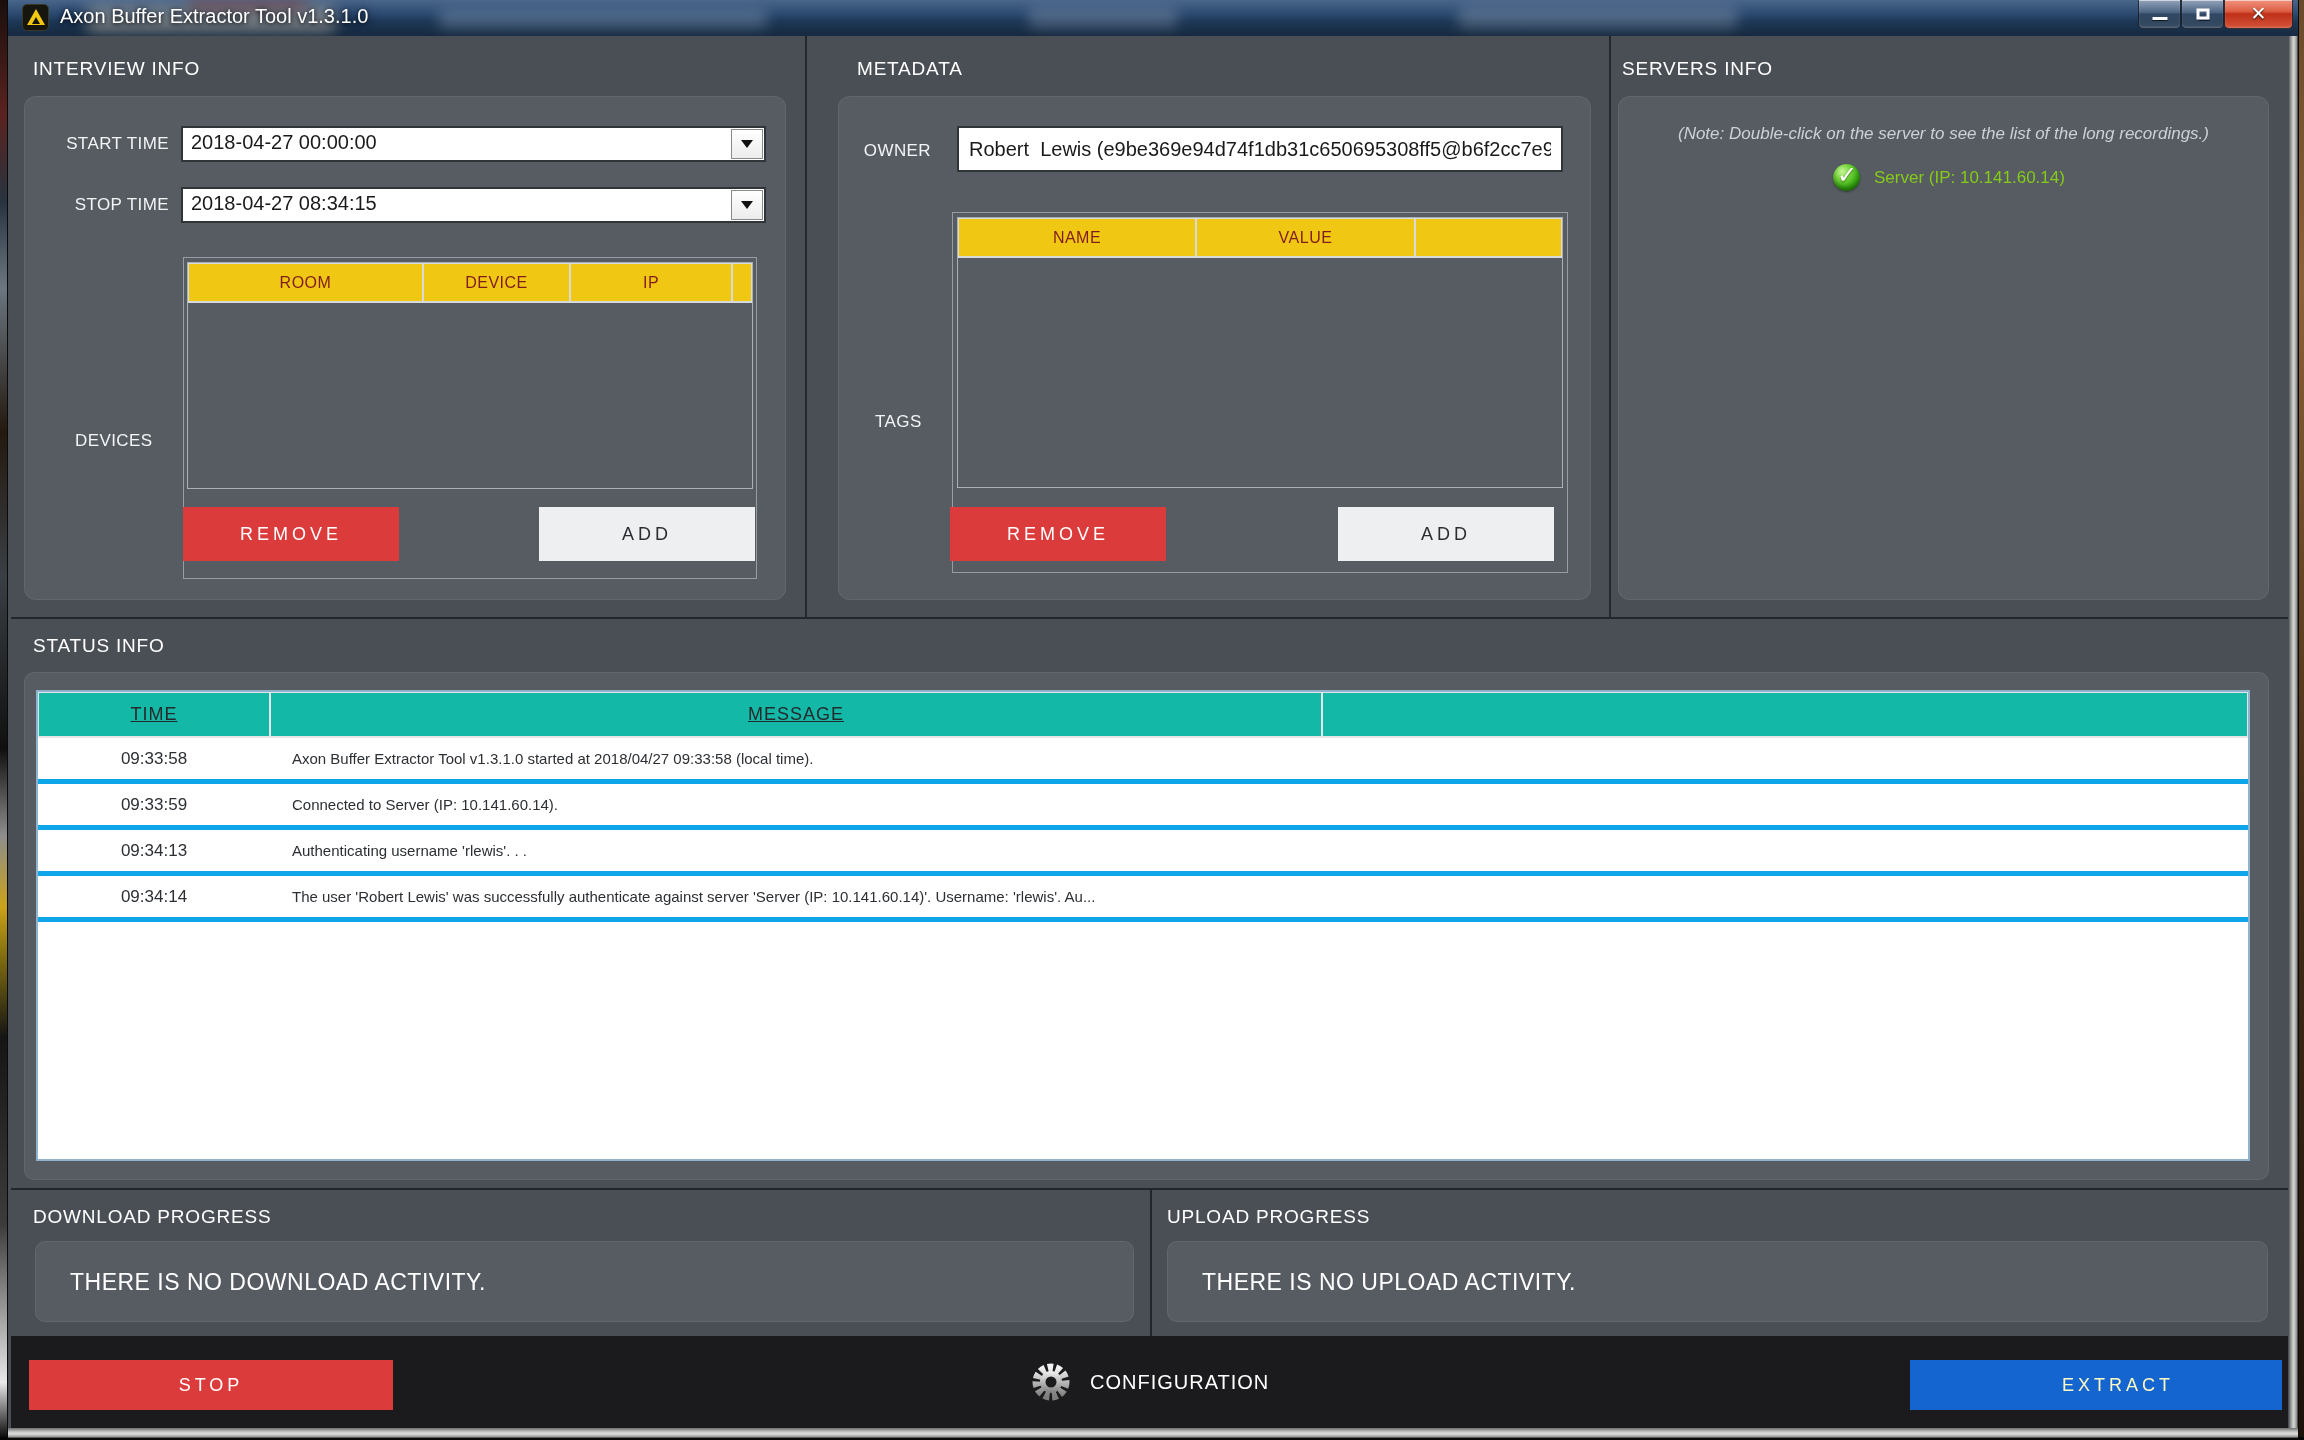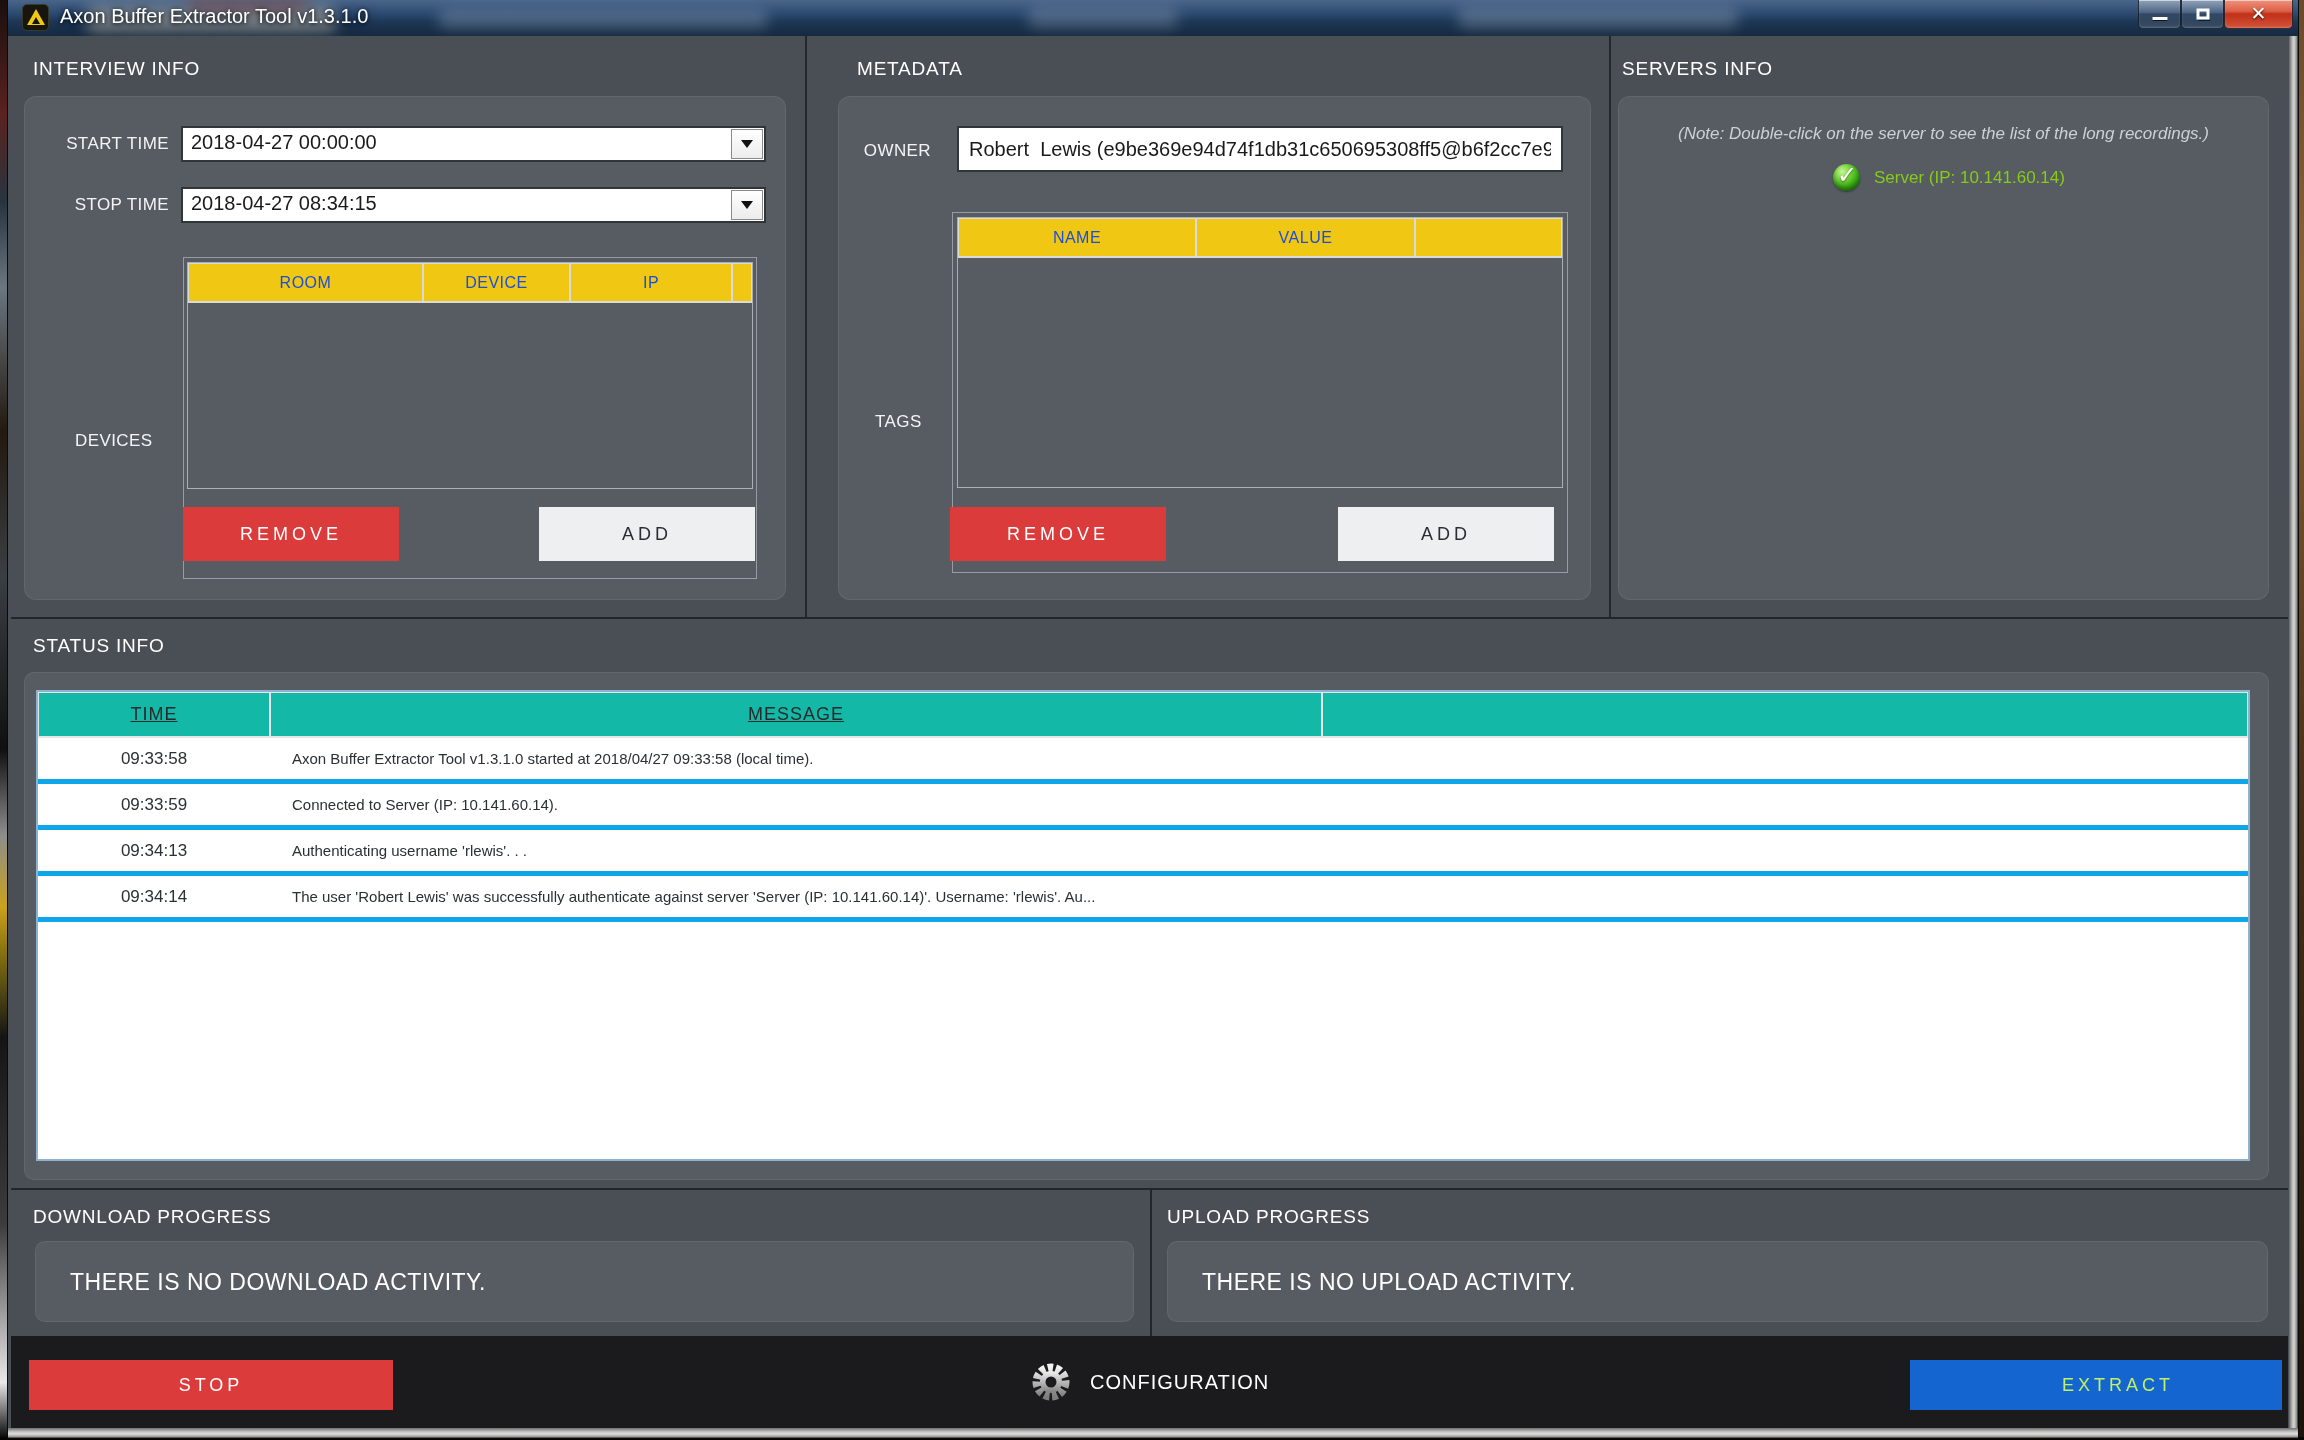--- a/index.html
+++ b/index.html
@@ -58,26 +58,26 @@
   .field-label { position:absolute; color:#f2f4f6; font-size:17px; letter-spacing:.4px; text-align:right; }
 
   .combo { position:absolute; height:36px; background:#fff; border:2px solid #303538; display:flex; align-items:stretch; }
   .combo .value { flex:1; font-size:20px; color:#1a1a1a; padding:3px 8px 0 8px; white-space:nowrap; overflow:hidden; }
   .combo .arrow-btn { width:32px; margin:1px; border:1px solid #8a8a8a; background:linear-gradient(#fff,#ececec); display:flex; align-items:center; justify-content:center; }
   .tri-down { width:0; height:0; border-left:6px solid transparent; border-right:6px solid transparent; border-top:8px solid #111; }
 
   .group-box { position:absolute; border:1px solid #959ca3; }
   .mini-table { position:absolute; border:1px solid #a9b0b6; background:#575c63; }
   .mini-head { display:flex; height:40px; background:#d8dadc; gap:2px; padding:1px 1px 2px 1px; }
-  .mini-head .cell { background:#f0c713; color:#1d4ed8; font-size:16px; letter-spacing:.5px; display:flex; align-items:center; justify-content:center; }
+  .mini-head .cell { background:#f0c713; color:#7f1d1d; font-size:16px; letter-spacing:.5px; display:flex; align-items:center; justify-content:center; }
 
   .btn { position:absolute; display:flex; align-items:center; justify-content:center; font-size:18px; letter-spacing:4px; cursor:default; }
   .btn.red { background:#dc3b3b; color:#ffffff; }
   .btn.light { background:#eeeff0; color:#2b2e31; }
-  .btn.blue { background:#1565d0; color:#bef264;padding-left:44px; }
+  .btn.blue { background:#1565d0; color:#fef9c3;padding-left:44px; }
 
   .note-text { position:absolute; color:#ccd1d6; font-size:17px; font-style:italic; text-align:center; white-space:nowrap; }
   .server-row { position:absolute; display:flex; align-items:center; }
   .orb { width:27px; height:27px; border-radius:50%; background:radial-gradient(circle at 34% 28%, #c8f59a 0%, #7ad83e 30%, #35a812 62%, #1c6e08 100%); box-shadow:inset 0 -3px 5px rgba(0,0,0,.35), 0 1px 2px rgba(0,0,0,.4); position:relative; }
   .orb .check { position:absolute; left:4px; top:-3px; color:#fff; font-size:24px; font-weight:bold; text-shadow:0 1px 2px rgba(0,0,0,.5); font-family:"DejaVu Sans", sans-serif; }
   .server-text { margin-left:14px; color:#84cc16; font-size:17px; white-space:nowrap; }
 
   
   .status-table { position:absolute; left:25px; top:654px; width:2214px; height:471px; background:#ffffff; border:2px solid #8fb3cf; }
   .status-head { display:flex; height:46px; background:#e4e6e8; gap:2px; padding:1px 1px 2px 1px; }

